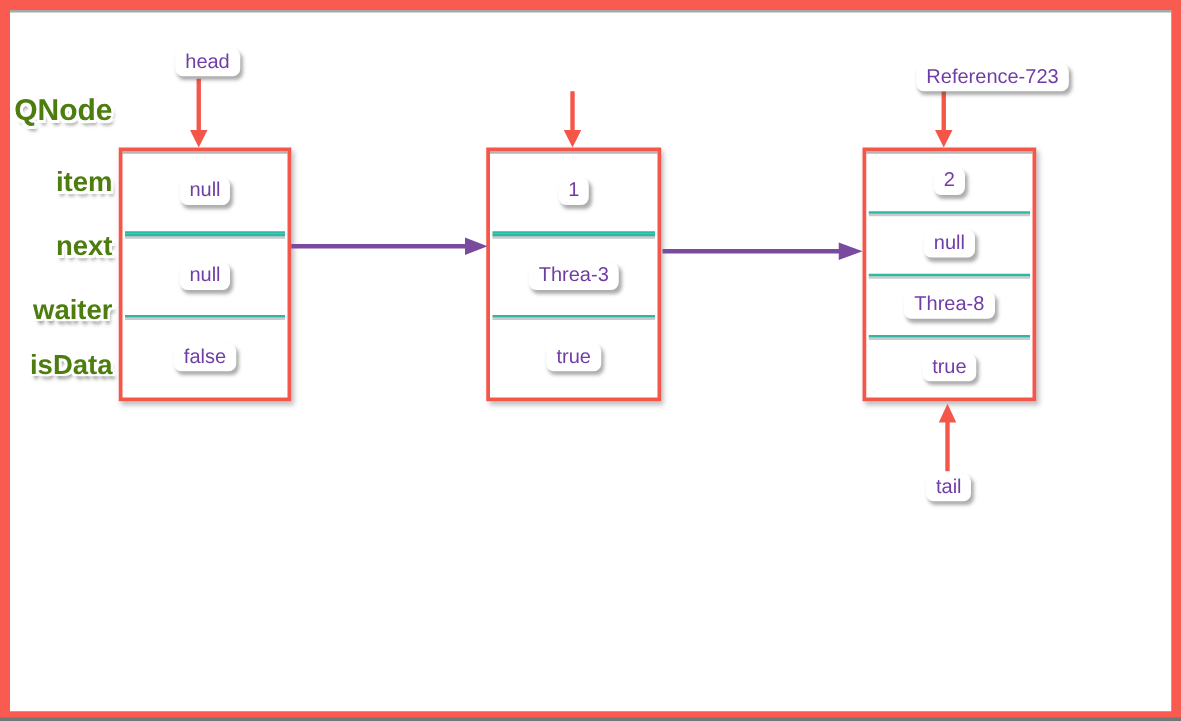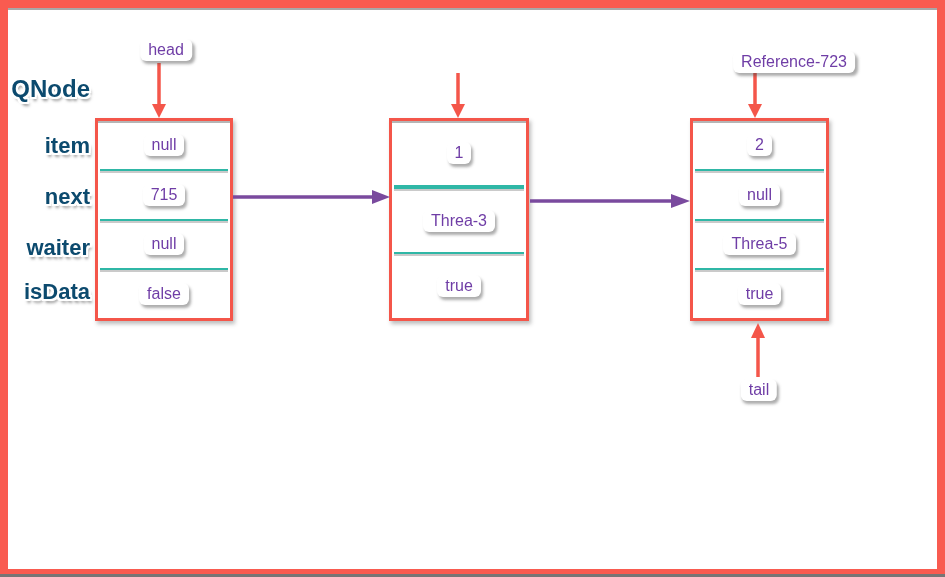--- a/index.html
+++ b/index.html
@@ -18,21 +18,21 @@
     background:rgba(110,110,110,.6); z-index:11;
   }
   .frame-bottom-strip {
     position:absolute; bottom:0; left:0; right:0; height:3px;
     background:#767676; z-index:12;
   }
 
   
   .side-label {
     position:absolute; left:4px; width:86px; text-align:right;
-    font-weight:bold; color:#0c4a6e; font-size:22px; line-height:24px;
+    font-weight:bold; color:#4d7c0f; font-size:22px; line-height:24px;
     text-shadow:
       -2px -2px 0 #fff, 2px -2px 0 #fff, -2px 2px 0 #fff, 2px 2px 0 #fff,
       -2px 0 0 #fff, 2px 0 0 #fff, 0 -2px 0 #fff, 0 2px 0 #fff,
       2px 4px 3px rgba(80,80,80,.6);
     z-index:3;
   }
   .side-label.big { font-size:24px; }
 
   
   .node {
@@ -91,23 +91,20 @@
   <div class="side-label" style="top:134px">item</div>
   <div class="side-label" style="top:185px">next</div>
   <div class="side-label" style="top:236px">waiter</div>
   <div class="side-label" style="top:280px">isData</div>
 
   <div class="node" style="left:95px; width:138px">
     <div class="cell">
         <span class="badge">null</span>
       </div>
     <div class="sep"></div>
-    <div class="cell">
-        <span class="badge">715</span>
-      </div>
     <div class="sep"></div>
     <div class="cell">
         <span class="badge">null</span>
       </div>
     <div class="sep"></div>
     <div class="cell">
         <span class="badge">false</span>
       </div>
   </div>
 
@@ -129,21 +126,21 @@
   <div class="node" style="left:690px; width:139px">
     <div class="cell">
         <span class="badge">2</span>
       </div>
     <div class="sep"></div>
     <div class="cell">
         <span class="badge">null</span>
       </div>
     <div class="sep"></div>
     <div class="cell">
-        <span class="badge">Threa-5</span>
+        <span class="badge">Threa-8</span>
       </div>
     <div class="sep"></div>
     <div class="cell">
         <span class="badge">true</span>
       </div>
   </div>
 
   <span class="badge float-badge" style="left:166px; top:39px">head</span>
   <span class="badge float-badge" style="left:794px; top:51px">Reference-723</span>
   <span class="badge float-badge" style="left:759px; top:379px">tail</span>

